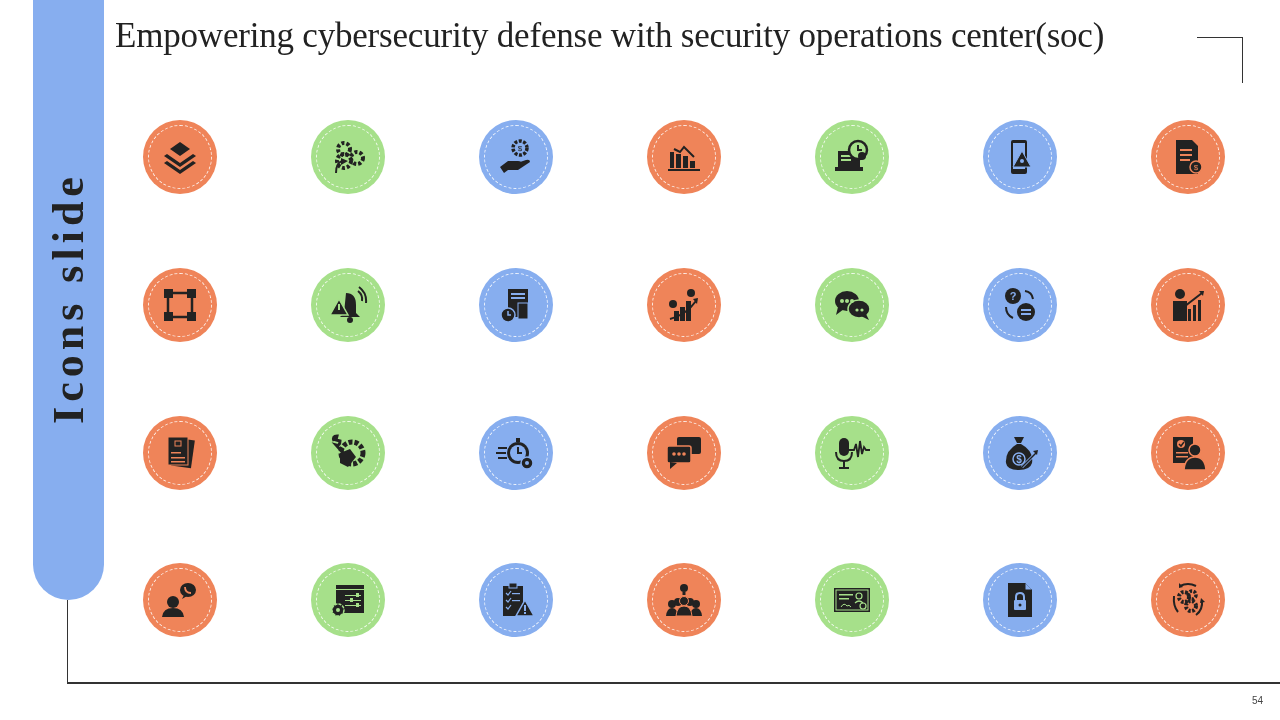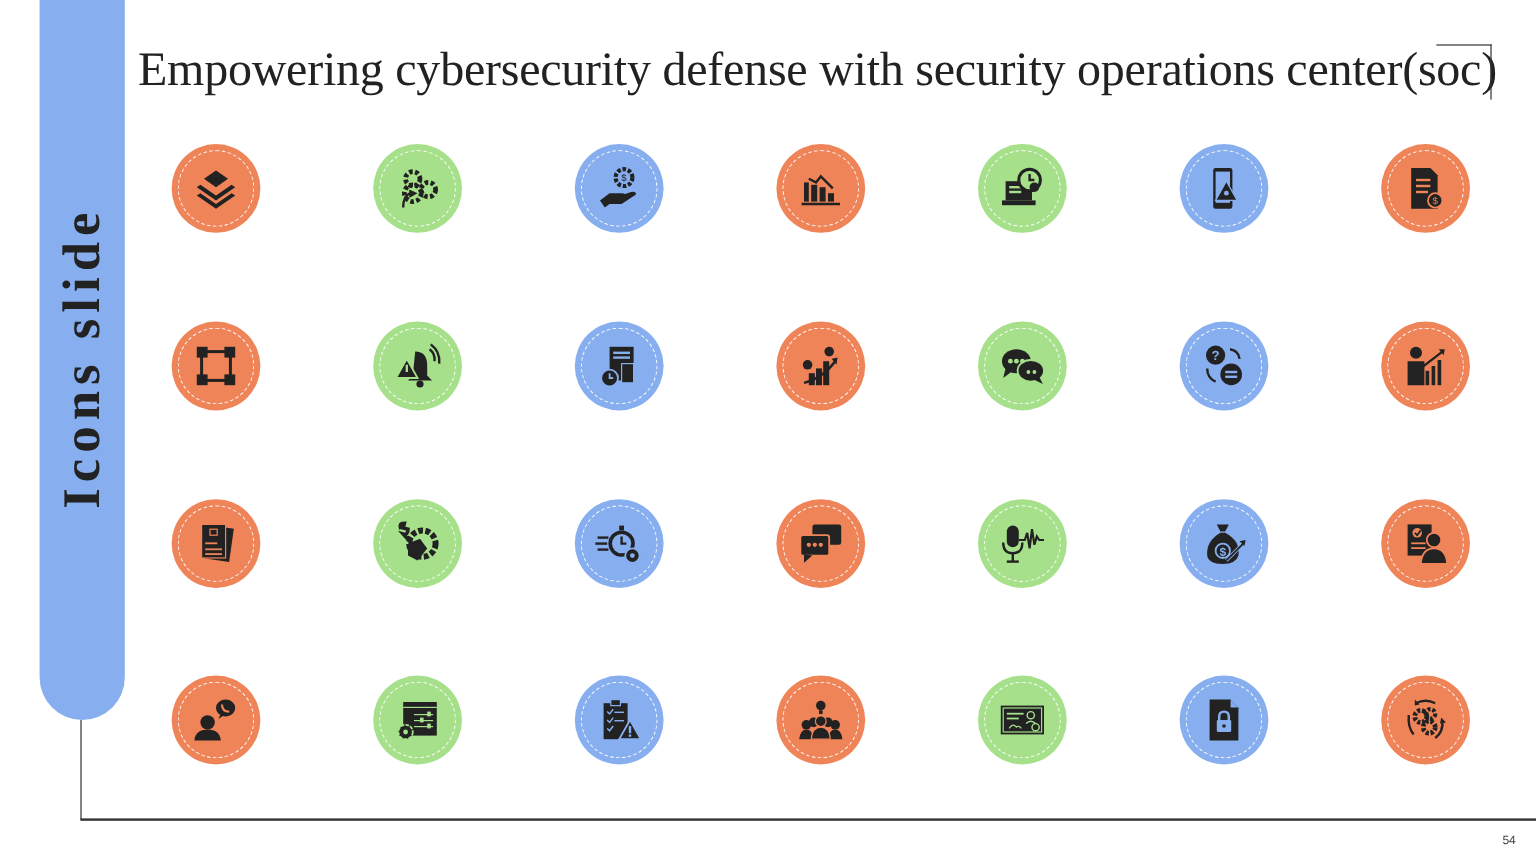--- a/index.html
+++ b/index.html
@@ -1,19 +1,19 @@
 <!DOCTYPE html>
 <html><head>
 <meta charset="utf-8">
 <style>
   html, body { margin:0; padding:0; }
   body { width:1280px; height:720px; position:relative; background:#ffffff; overflow:hidden; font-family:"Liberation Serif", serif; }
   .side-bar { position:absolute; left:33px; top:0; width:71px; height:600px; background:#87aeef; border-radius:0 0 36px 36px; }
   .side-title { position:absolute; left:68px; top:298px; transform:translate(-50%,-50%) rotate(-90deg); white-space:nowrap; font-family:"Liberation Serif", serif; font-weight:bold; font-size:44px; letter-spacing:5px; color:#222222; }
-  .page-title { position:absolute; left:115px; top:34px; font-family:"Liberation Serif", serif; font-size:40px; color:#222222; white-space:nowrap; letter-spacing:-0.2px; }
+  .page-title { position:absolute; left:115px; top:16px; font-family:"Liberation Serif", serif; font-size:35px; color:#222222; white-space:nowrap; letter-spacing:-0.2px; }
   .corner-bracket { position:absolute; left:1197px; top:37px; width:46px; height:46px; border-top:1.5px solid #333; border-right:1.5px solid #333; box-sizing:border-box; }
   .frame-v { position:absolute; left:67px; top:600px; width:1px; height:83px; background:#333; }
   .frame-h { position:absolute; left:67px; top:682px; width:1213px; height:1.5px; background:#333; }
   .page-number { position:absolute; left:1252px; top:695px; font-family:"Liberation Sans", sans-serif; font-size:10px; color:#444; }
   .icon-grid { position:absolute; left:0; top:0; width:1280px; height:720px; pointer-events:none; }
   .icon-circle { position:absolute; width:74px; height:74px; border-radius:50%; pointer-events:auto; }
   .icon-circle::after { content:""; position:absolute; left:5px; top:5px; right:5px; bottom:5px; border-radius:50%; border:1px dashed rgba(255,255,255,0.85); }
   .icon-circle svg { position:absolute; left:17px; top:17px; width:40px; height:40px; }
   .c-orange { background:#ef8459; }
   .c-green { background:#a6e08a; }

